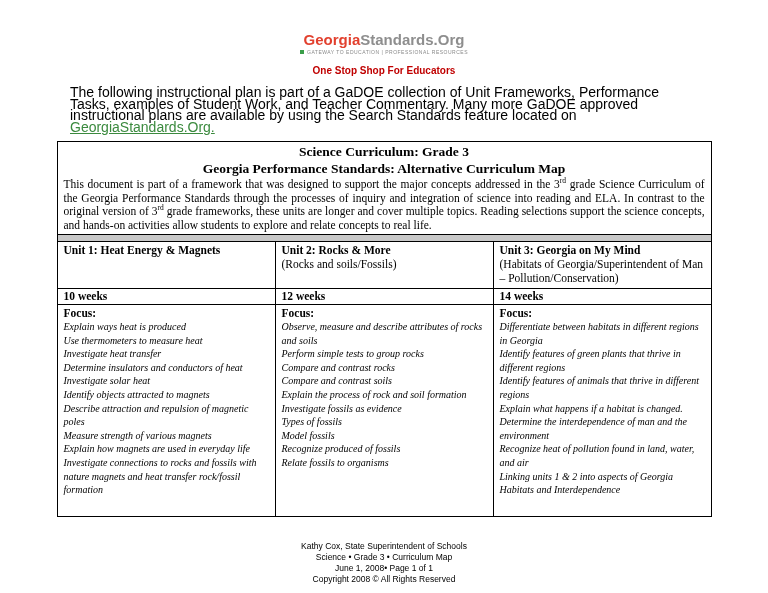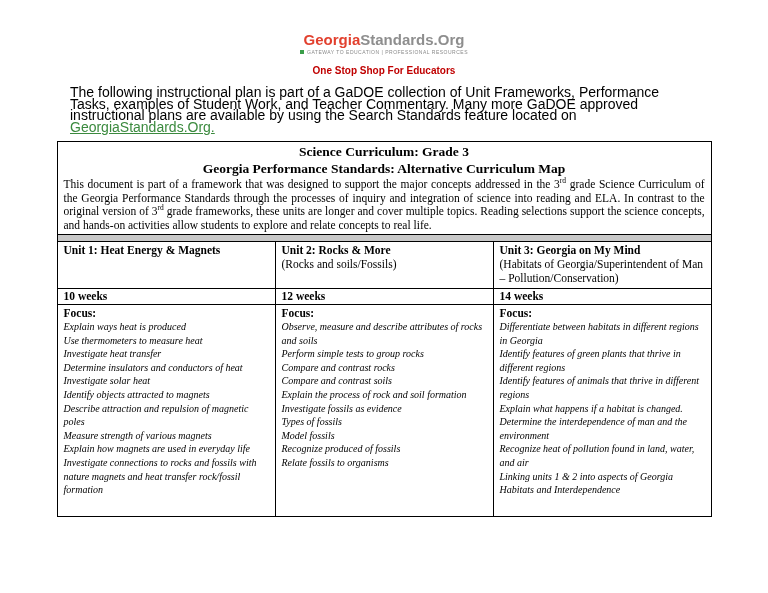--- a/index.html
+++ b/index.html
@@ -208,14 +208,22 @@
               <div class="focus-item">Explain what happens if a habitat is changed.</div>
               <div class="focus-item">Determine the interdependence of man and the environment</div>
               <div class="focus-item">Recognize heat of pollution found in land, water, and air</div>
               <div class="focus-item">Linking units 1 &amp; 2 into aspects of Georgia Habitats and Interdependence</div>
             </div>
         </td>
       </tr>
     </tbody>
   </table>
 
+  <footer class="footer">
+    <div>
+        <div class="footer-line">Kathy Cox, State Superintendent of Schools</div>
+        <div class="footer-line">Science • Grade 3 • Curriculum Map</div>
+        <div class="footer-line">June 1, 2008• Page 1 of 1</div>
+        <div class="footer-line">Copyright 2008 © All Rights Reserved</div>
+      </div>
+  </footer>
 
 </div>
 
 </body></html>

